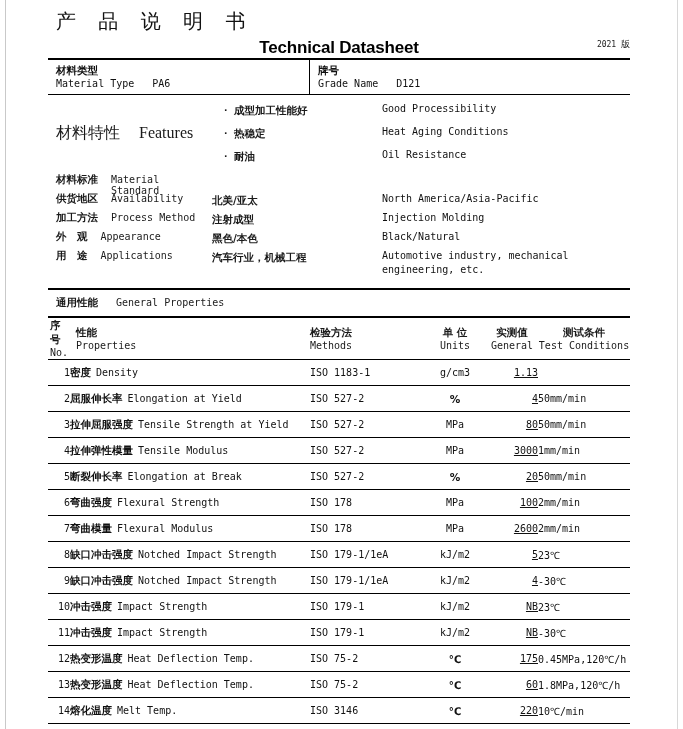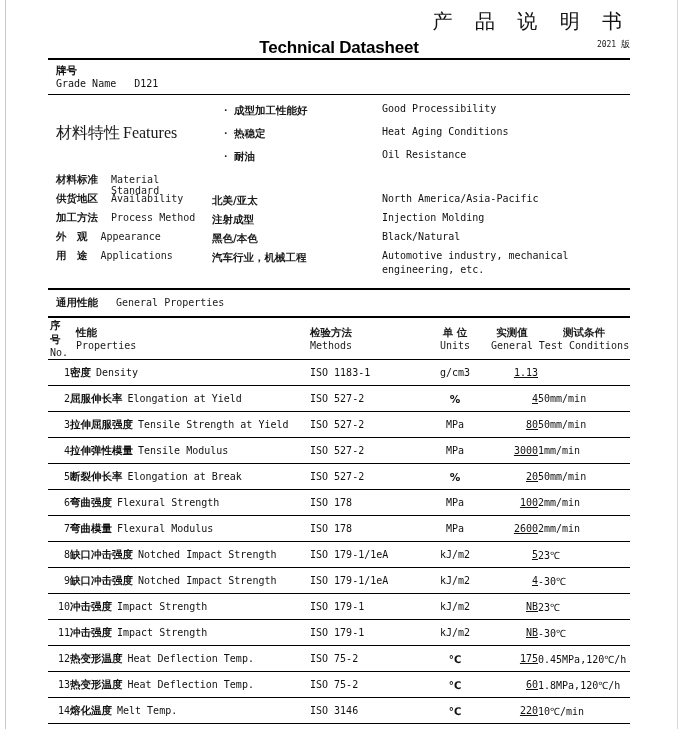--- a/index.html
+++ b/index.html
@@ -31,21 +31,21 @@
 
   .sheet {
     position: absolute;
     left: 48px;
     top: 0;
     width: 582px;
   }
 
   
   .title-cn {
-    text-align: right;
+    text-align: left;
     font-family: "DejaVu Serif", "Liberation Serif", serif;
     font-size: 20px;
     letter-spacing: 8px;
     padding-top: 8px;
     color: #111;
     text-indent: 8px;
   }
   .title-en {
     text-align: center;
     font-family: "Liberation Sans", "DejaVu Sans", sans-serif;
@@ -148,21 +148,21 @@
     font-size: 10px;
     line-height: 14px;
     color: #111;
   }
   .features-label {
     position: absolute;
     left: 8px;
     top: 28px;
     display: flex;
     align-items: baseline;
-    gap: 3px;
+    gap: 19px;
   }
   .feat-lines { margin-left: 164px; }
   .feat-line {
     display: flex;
     align-items: flex-start;
     height: 23px;
   }
   .feat-cn {
     width: 170px;
     flex: 0 0 170px;
@@ -282,20 +282,27 @@
   <div class="title-cn">产 品 说 明 书</div>
   <div class="title-en">Technical Datasheet</div>
   <div class="version">
     <span>2021</span>
     <span class="ver-cn">版</span>
   </div>
 
   <div class="rule-thick"></div>
 
   <div class="ident">
+    <div class="ident-col ident-left">
+      <div class="lbl-cn">材料类型</div>
+      <div class="lbl-row">
+        <span class="lbl-en">Material Type</span>
+        <span class="lbl-val">PA6</span>
+      </div>
+    </div>
     <div class="ident-col ident-right">
       <div class="lbl-cn">牌号</div>
       <div class="lbl-row">
         <span class="lbl-en">Grade Name</span>
         <span class="lbl-val">D121</span>
       </div>
     </div>
   </div>
 
   <div class="rule-thin"></div>

